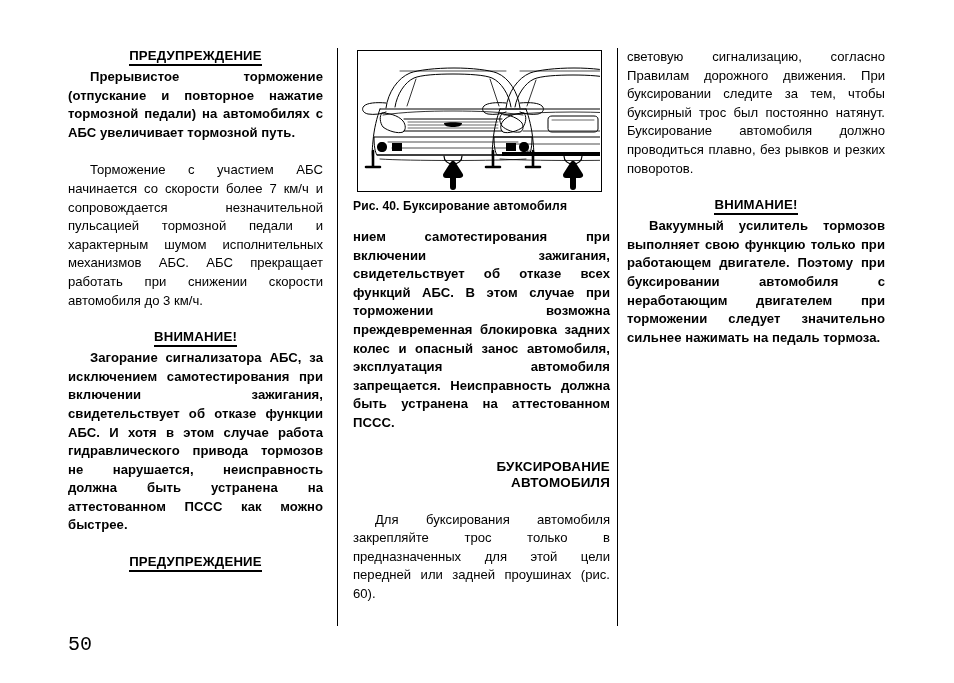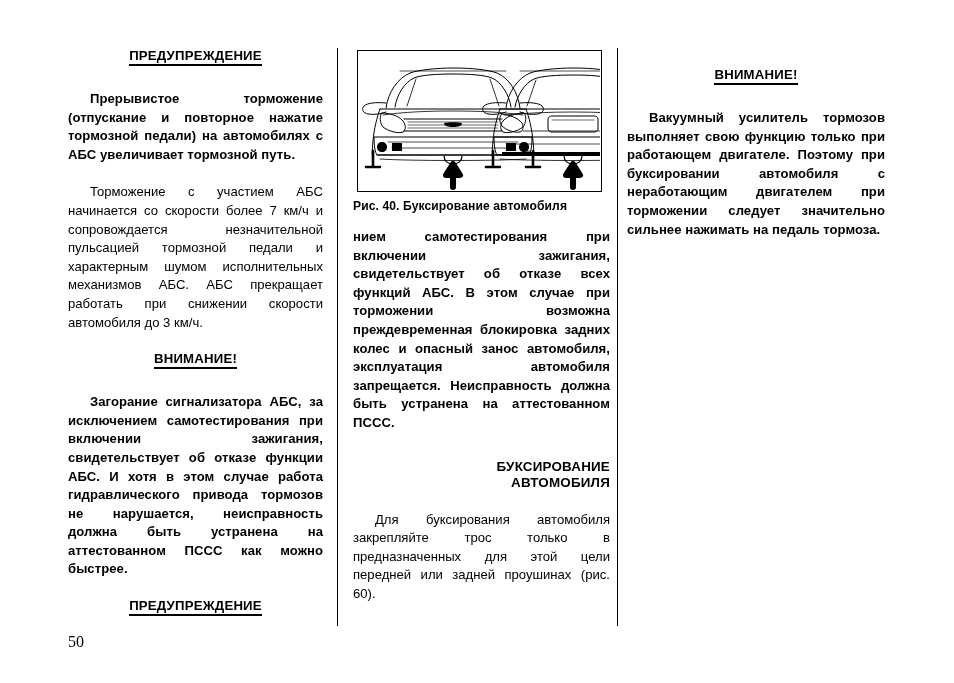--- a/index.html
+++ b/index.html
@@ -40,21 +40,21 @@
   #col-1 { left: 68px;  width: 255px; }
   #col-2 { left: 353px; width: 257px; }
   #col-3 { left: 627px; width: 258px; }
 
   
   .warn-head {
     text-align: center;
     font-weight: bold;
     font-size: 13.2px;
     letter-spacing: 0.2px;
-    margin: 0 0 24px 0;
+    margin: 0 0 2px 0;
   }
   .warn-head span {
     border-bottom: 2px solid #000;
     padding-bottom: 1px;
     display: inline-block;
   }
   .section-head {
     text-align: right;
     font-weight: bold;
     font-size: 13.4px;
@@ -99,23 +99,23 @@
     font-weight: bold;
     font-size: 12.1px;
     letter-spacing: 0.1px;
   }
 
   
   #page-number {
     position: absolute;
     left: 68px;
     top: 633px;
-    font-size: 16px;
+    font-size: 20px;
     font-weight: normal;
-    font-family: Liberation Serif, serif;
+    font-family: Liberation Mono, monospace;
   }
   .vkey { font-weight: bold; }
 </style>
 </head>
 <body>
 
 <div id="page">
 
   <div class="col-rule" id="rule-1"></div>
   <div class="col-rule" id="rule-2"></div>
@@ -268,20 +268,21 @@
     </div>
 
     <div class="gap-lg"></div>
 
     <p class="reg indent">Для буксирования автомобиля закрепляйте трос только в предназначенных для этой цели передней или задней проушинах (рис. 60).</p>
 
   </div>
 
   <div class="column" id="col-3">
 
+    <p class="reg">световую сигнализацию, согласно Правилам дорожного движения. При буксировании следите за тем, чтобы буксирный трос был постоянно натянут. Буксирование автомобиля должно проводиться плавно, без рывков и резких поворотов.</p>
 
     <div class="gap-lg"></div>
 
     <div class="warn-head">
       <span>ВНИМАНИЕ!</span>
     </div>
 
     <p class="bold indent">Вакуумный усилитель тормозов выполняет свою функцию только при работающем двигателе. Поэтому при буксировании автомобиля с неработающим двигателем при торможении следует значительно сильнее нажимать на педаль тормоза.</p>
   </div>
 

